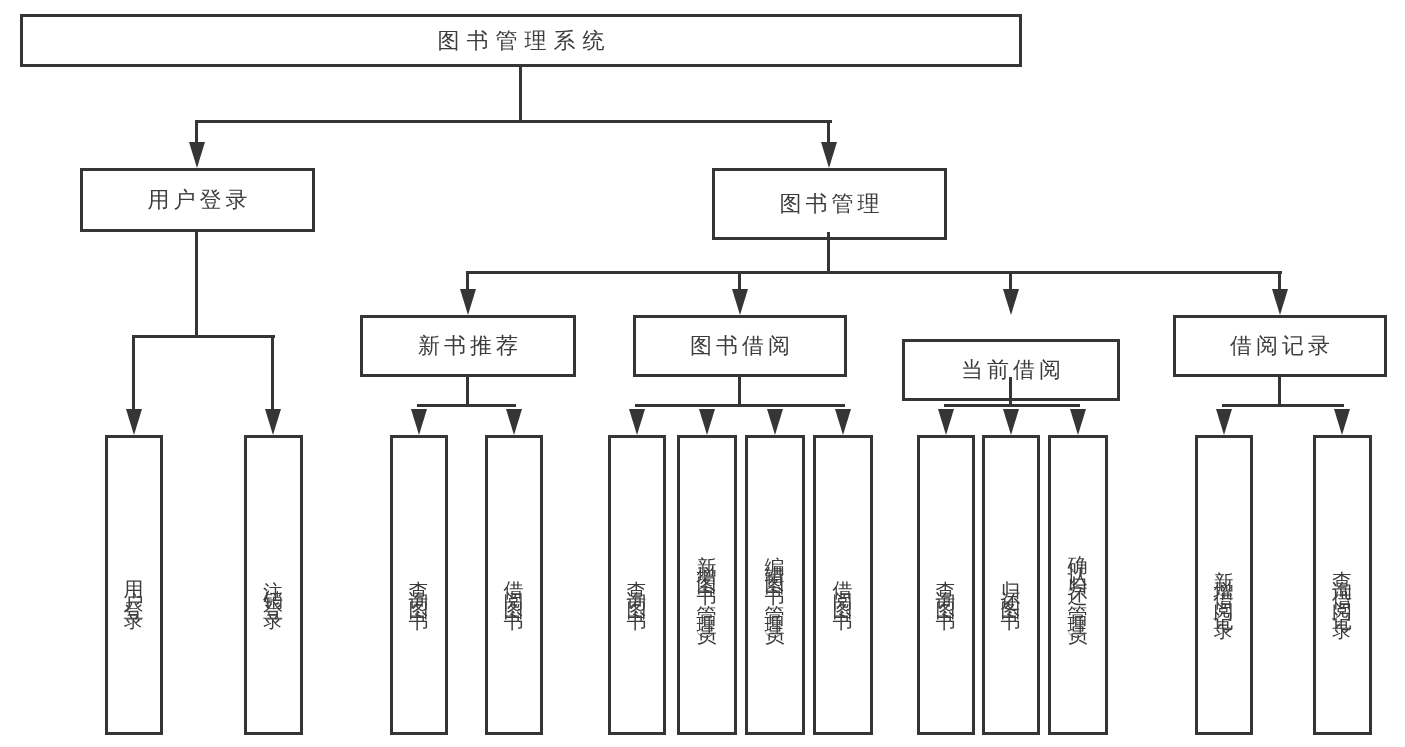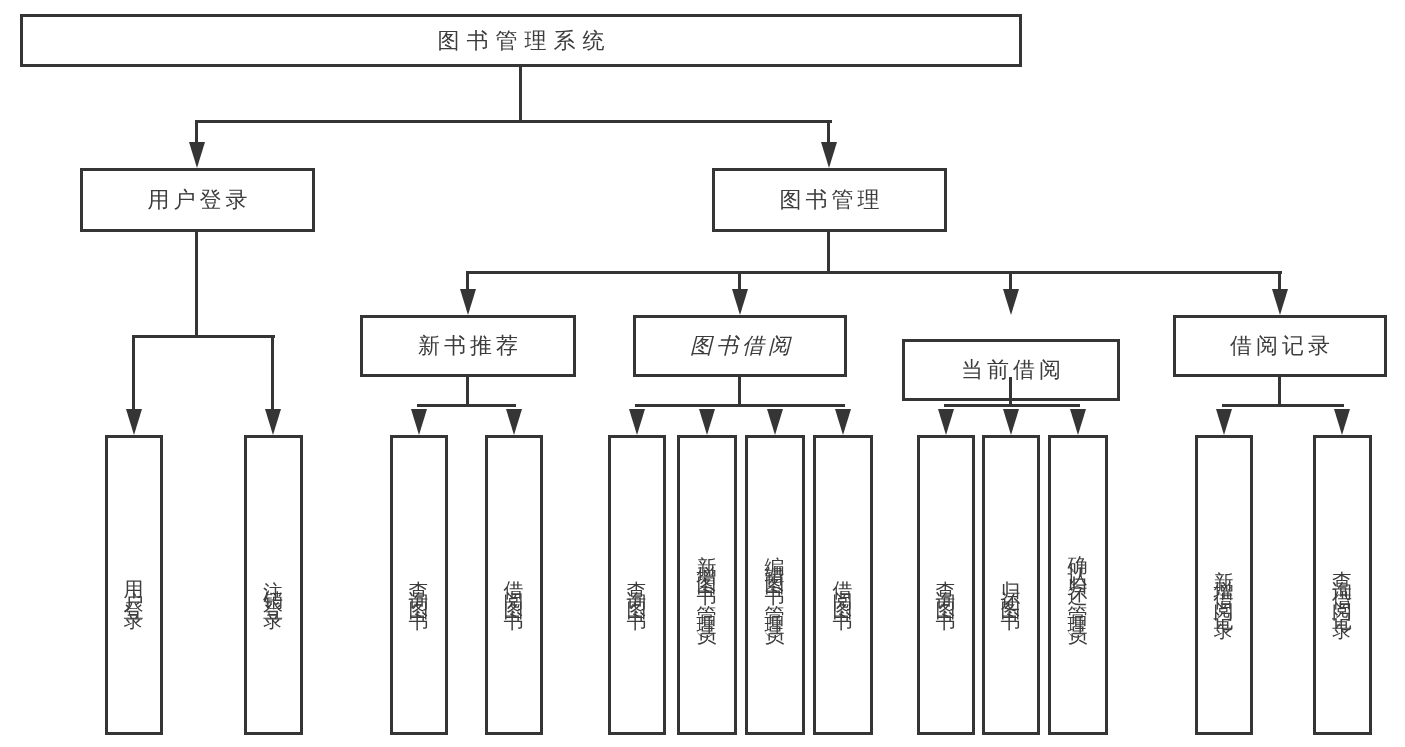--- a/index.html
+++ b/index.html
@@ -68,42 +68,42 @@
   <div class="node node--title" style="left:20px;top:14px;width:1002px;height:53px;">图书管理系统</div>
 
   <div class="vl" style="left:519px;top:65px;width:3px;height:58px;"></div>
   <div class="hl" style="left:196px;top:120px;width:636px;height:3px;"></div>
   <div class="vl" style="left:195px;top:120px;width:3px;height:26px;"></div>
   <div class="arr" style="left:189px;top:142px;"></div>
   <div class="vl" style="left:827px;top:120px;width:3px;height:26px;"></div>
   <div class="arr" style="left:821px;top:142px;"></div>
 
   <div class="node" style="left:80px;top:168px;width:235px;height:64px;">用户登录</div>
-  <div class="node" style="left:712px;top:168px;width:235px;height:64px;">图书管理</div>
+  <div class="node" style="left:712px;top:168px;width:235px;height:72px;">图书管理</div>
 
   <div class="vl" style="left:195px;top:232px;width:3px;height:106px;"></div>
   <div class="hl" style="left:132px;top:335px;width:143px;height:3px;"></div>
   <div class="vl" style="left:132px;top:335px;width:3px;height:76px;"></div>
   <div class="arr" style="left:126px;top:409px;"></div>
   <div class="vl" style="left:271px;top:335px;width:3px;height:76px;"></div>
   <div class="arr" style="left:265px;top:409px;"></div>
 
   <div class="vl" style="left:827px;top:232px;width:3px;height:42px;"></div>
   <div class="hl" style="left:466px;top:271px;width:816px;height:3px;"></div>
   <div class="vl" style="left:466px;top:271px;width:3px;height:20px;"></div>
   <div class="arr" style="left:460px;top:289px;"></div>
   <div class="vl" style="left:738px;top:271px;width:3px;height:20px;"></div>
   <div class="arr" style="left:732px;top:289px;"></div>
   <div class="vl" style="left:1009px;top:271px;width:3px;height:20px;"></div>
   <div class="arr" style="left:1003px;top:289px;"></div>
   <div class="vl" style="left:1278px;top:271px;width:3px;height:20px;"></div>
   <div class="arr" style="left:1272px;top:289px;"></div>
 
   <div class="node" style="left:360px;top:315px;width:216px;height:62px;">新书推荐</div>
-  <div class="node" style="left:633px;top:315px;width:214px;height:62px;font-style:italic;">图书借阅</div>
+  <div class="node" style="left:633px;top:315px;width:214px;height:62px;">图书借阅</div>
   <div class="node" style="left:902px;top:315px;width:218px;height:62px;margin-top:24px;">当前借阅</div>
   <div class="node" style="left:1173px;top:315px;width:214px;height:62px;text-align:center;">借阅记录</div>
 
   <div class="vl" style="left:466px;top:377px;width:3px;height:30px;"></div>
   <div class="hl" style="left:417px;top:404px;width:99px;height:3px;"></div>
   <div class="arr" style="left:411px;top:409px;"></div>
   <div class="arr" style="left:506px;top:409px;"></div>
 
   <div class="vl" style="left:738px;top:377px;width:3px;height:30px;"></div>
   <div class="hl" style="left:635px;top:404px;width:210px;height:3px;"></div>

